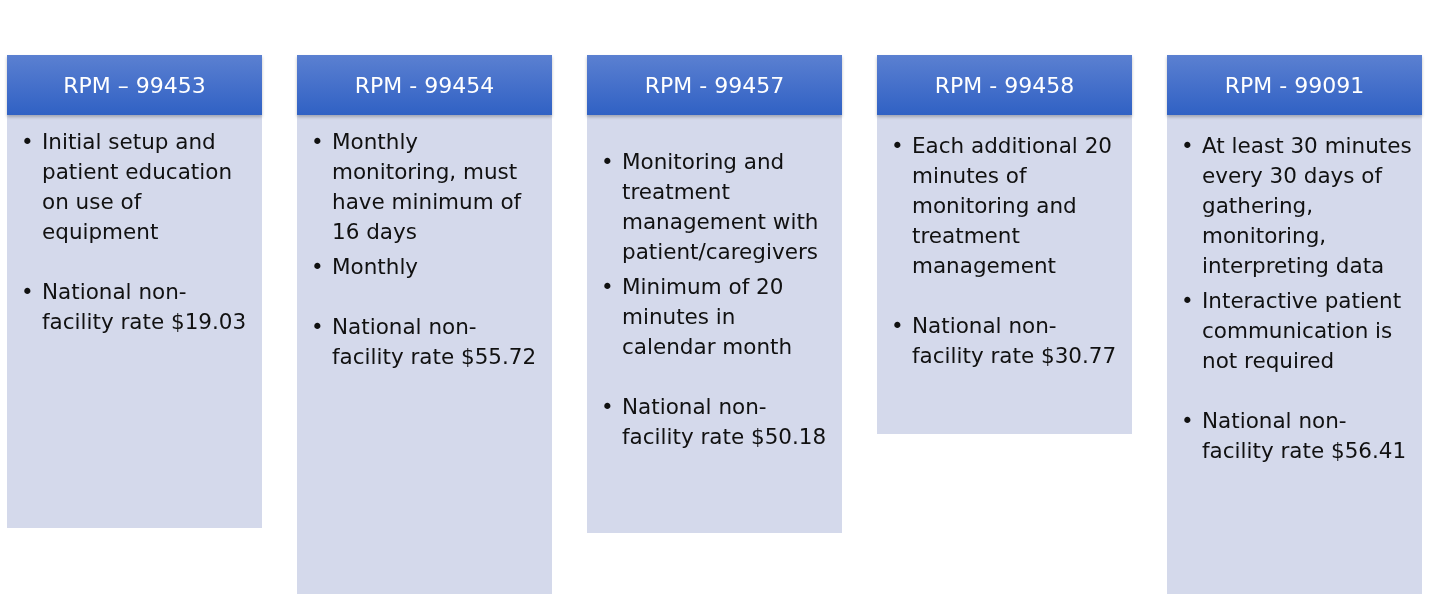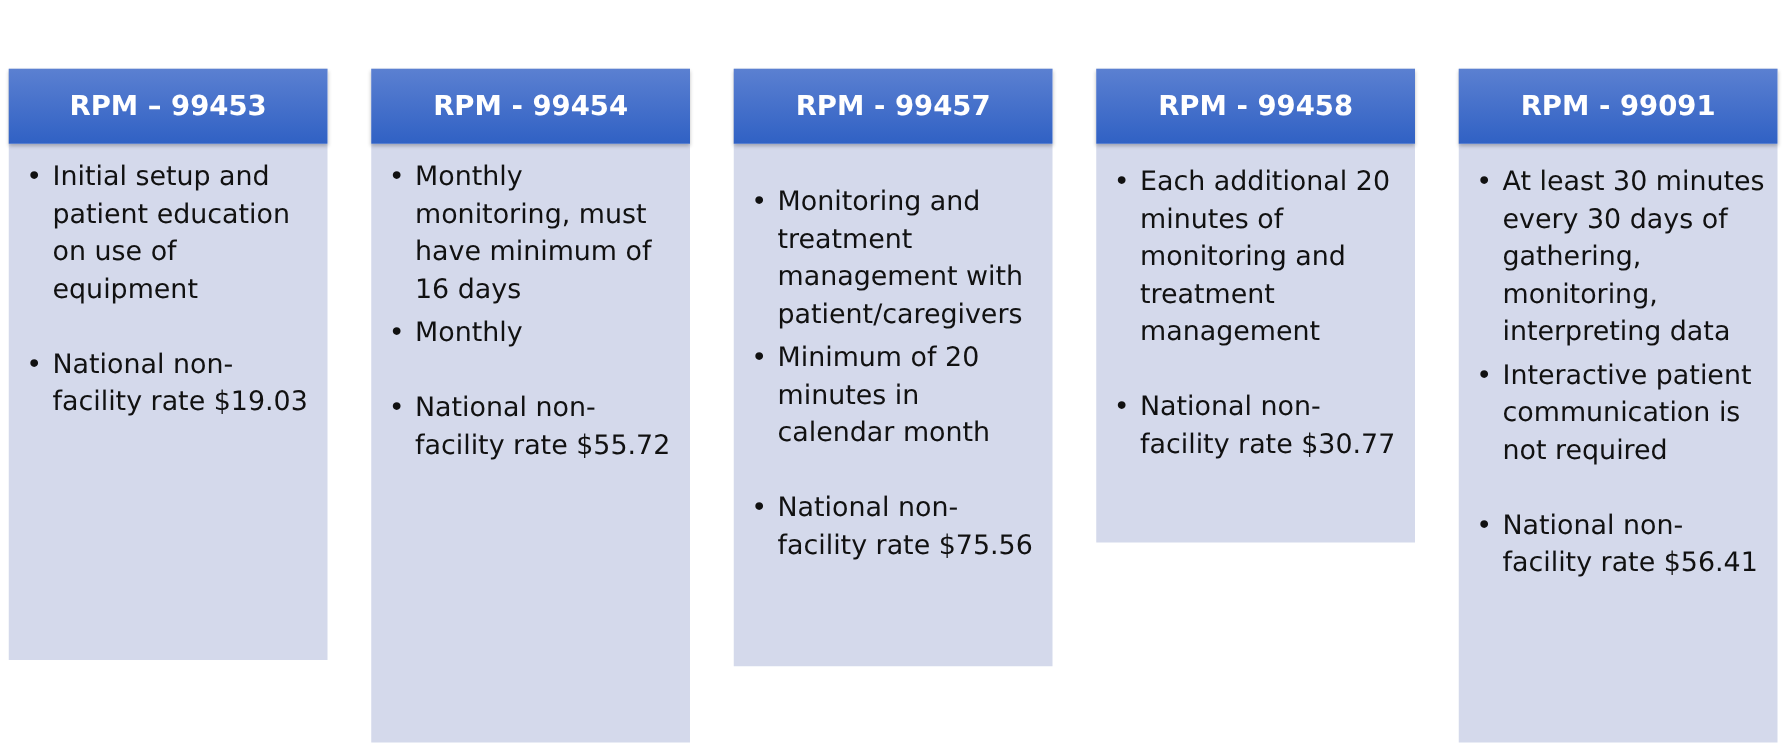--- a/index.html
+++ b/index.html
@@ -1,21 +1,21 @@
 <!DOCTYPE html>
 <html><head>
 <meta charset="utf-8">
 <style>
   html, body { margin:0; padding:0; background:#ffffff; }
   body { width:1430px; height:594px; position:relative; overflow:hidden;
          font-family:"DejaVu Sans", "Liberation Sans", sans-serif; }
   .panel { position:absolute; top:55px; width:255px; background:#d4d9eb; }
   .header { height:60px; background:linear-gradient(#5b80d1, #3061c4);
             color:#fff; font-size:22px; display:flex; align-items:center; justify-content:center;
-            box-shadow:0 2px 3px rgba(0,0,0,0.25); position:relative; z-index:2;font-weight:bold; }
+            box-shadow:0 2px 3px rgba(0,0,0,0.25); position:relative; z-index:2; }
   .body { padding:8px 10px 0 14px; color:#111; font-size:21.5px; line-height:30px; }
   ul { margin:0; padding:0; list-style:none; }
   li { position:relative; padding-left:21px; }
   li::before { content:"•"; position:absolute; left:0; top:0; }
   li.gap { margin-top:30px; }
 </style>
 </head>
 <body>
 
 <div class="panel" style="left:7px;height:473px;">
@@ -38,21 +38,21 @@
   </ul>
     </div>
 </div>
 
 <div class="panel" style="left:587px;height:478px;">
   <div class="header">RPM - 99457</div>
   <div class="body">
       <ul>
     <li style="margin-top:24px">Monitoring and treatment management with patient/caregivers</li>
     <li style="margin-top:5px">Minimum of 20 minutes in calendar month</li>
-    <li class="gap">National non-facility rate $75.56</li>
+    <li class="gap">National non-facility rate $50.18</li>
   </ul>
     </div>
 </div>
 
 <div class="panel" style="left:877px;height:379px;">
   <div class="header">RPM - 99458</div>
   <div class="body">
       <ul>
     <li style="margin-top:8px">Each additional 20 minutes of monitoring and treatment management</li>
     <li class="gap">National non-facility rate $30.77</li>

